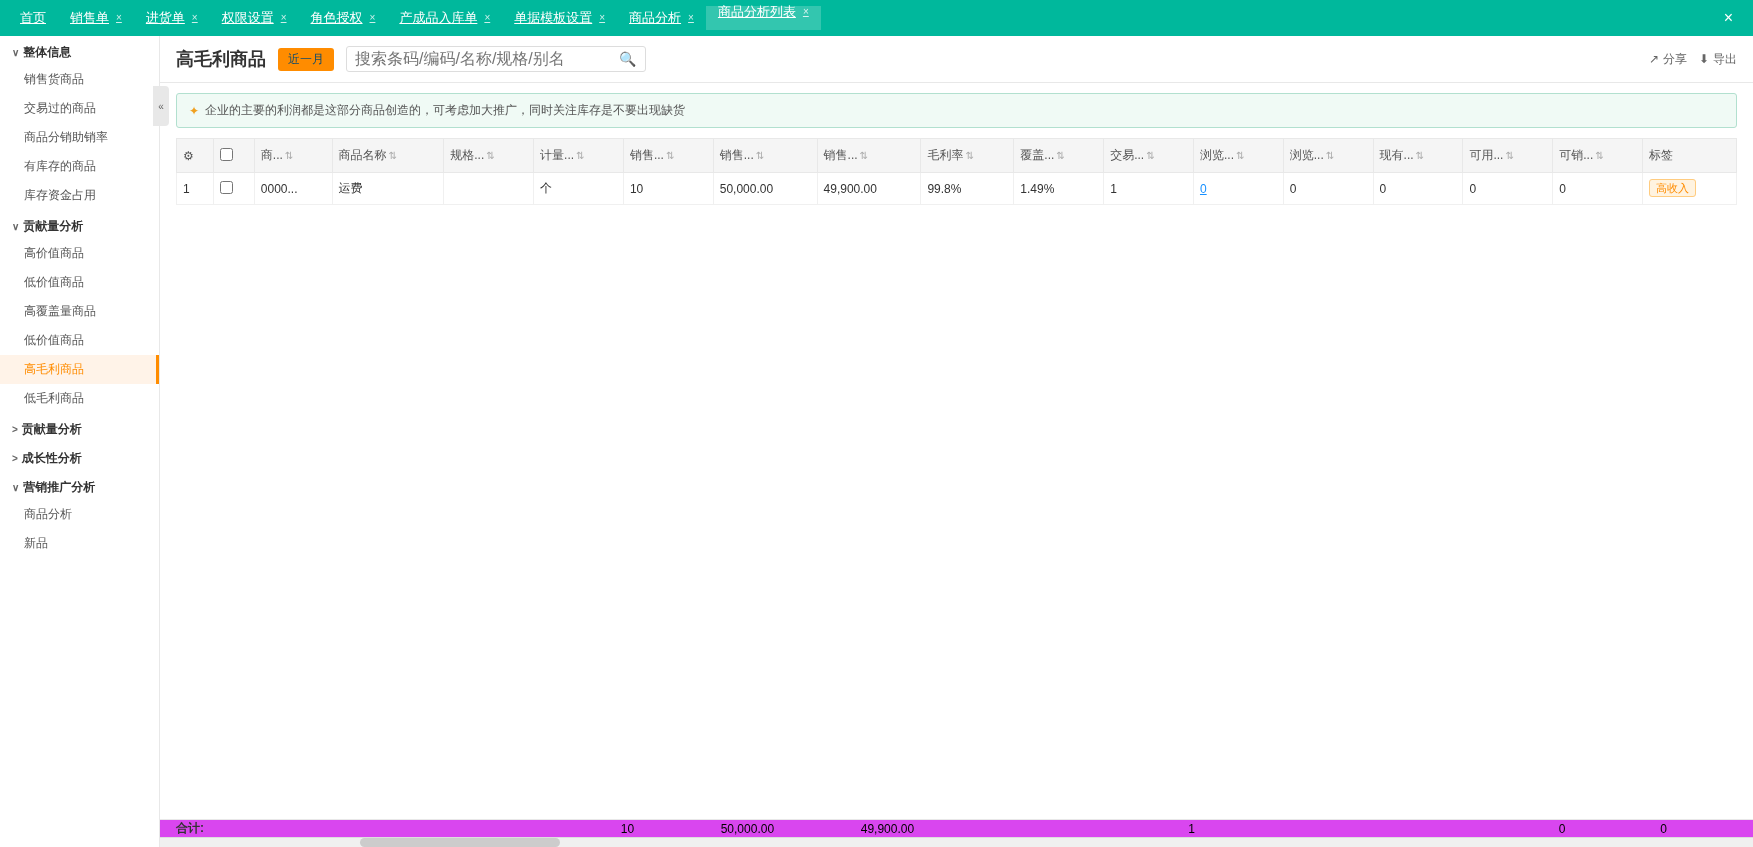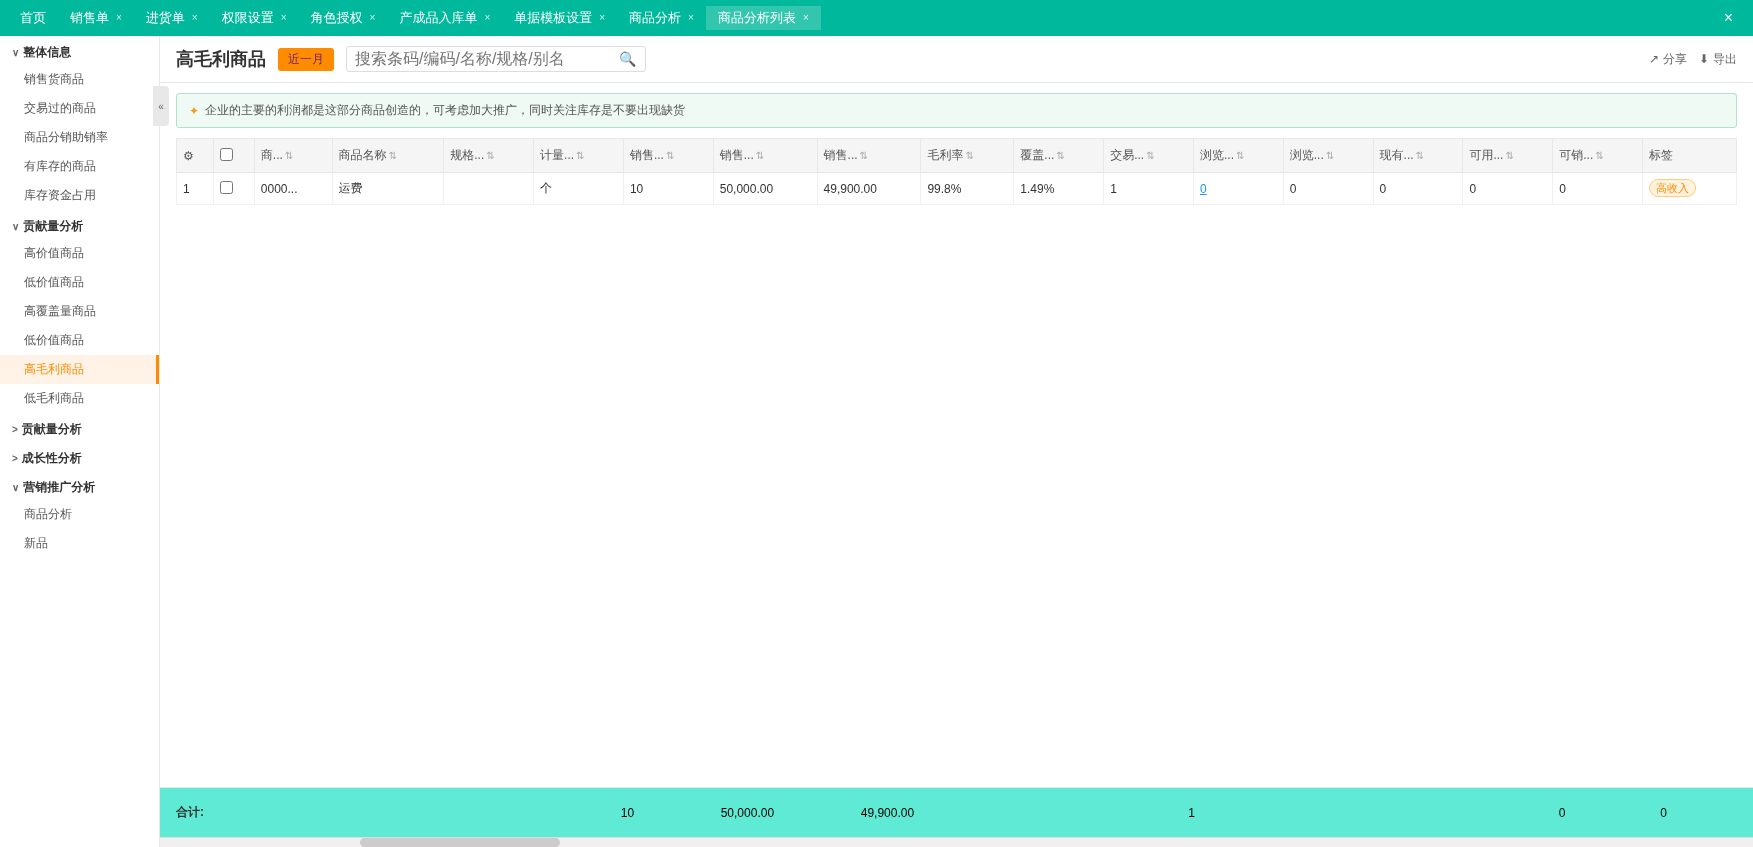--- a/index.html
+++ b/index.html
@@ -19,22 +19,23 @@
       padding: 0 12px;
       height: 24px;
       line-height: 36px;
       cursor: pointer;
       white-space: nowrap;
       color: white;
       font-size: 13px;
       display: flex;
       align-items: center;
       gap: 4px;
-    }
-    .top-nav .nav-item.active { background: rgba(255,255,255,0.2); }
+      text-decoration: underline;
+    }
+    .top-nav .nav-item.active { background: rgba(255,255,255,0.2); align-items: flex-end; }
     .top-nav .close-btn { font-size: 10px; cursor: pointer; margin-left: 3px; opacity: 0.8; }
     .top-nav .spacer { flex: 1; }
     .top-nav .window-close { color: white; font-size: 16px; padding: 0 12px; cursor: pointer; }
 
     
     .main-layout {
       display: flex;
       height: calc(847px - 36px);
       background: white;
     }
@@ -103,21 +104,21 @@
       border-bottom: 1px solid #e8e8e8;
       background: white;
     }
     .content-title {
       font-size: 18px;
       font-weight: bold;
       color: #333;
     }
     .time-filter-btn {
       background: #ff8c00;
-      color: #701a75;
+      color: #0c4a6e;
       border: none;
       padding: 3px 10px;
       border-radius: 3px;
       cursor: pointer;
       font-size: 12px;
       text-align: center;
     }
     .search-box {
       display: flex;
       align-items: center;
@@ -197,30 +198,30 @@
       padding: 7px 6px;
       border: 1px solid #f0f0f0;
       color: #333;
       white-space: nowrap;
     }
     .tag-high-income {
       background: #fff3e0;
       color: #ff8c00;
       border: 1px solid #ffcc80;
       padding: 2px 6px;
-      border-radius: 9px;
+      border-radius: 3px;
       font-size: 11px;
     }
     .link-cell { color: #1890ff; text-decoration: underline; cursor: pointer; }
 
     
     .footer-totals {
-      background: #5eead4;
+      background: #d946ef;
       border-top: 1px solid #e8e8e8;
-      padding: 16px 16px;
+      padding: 0 16px;
       display: flex;
       align-items: center;
       gap: 0;
     }
     .footer-totals .label {
       color: #333;
       font-weight: bold;
       margin-right: 20px;
       padding-right: 20px;
     }

